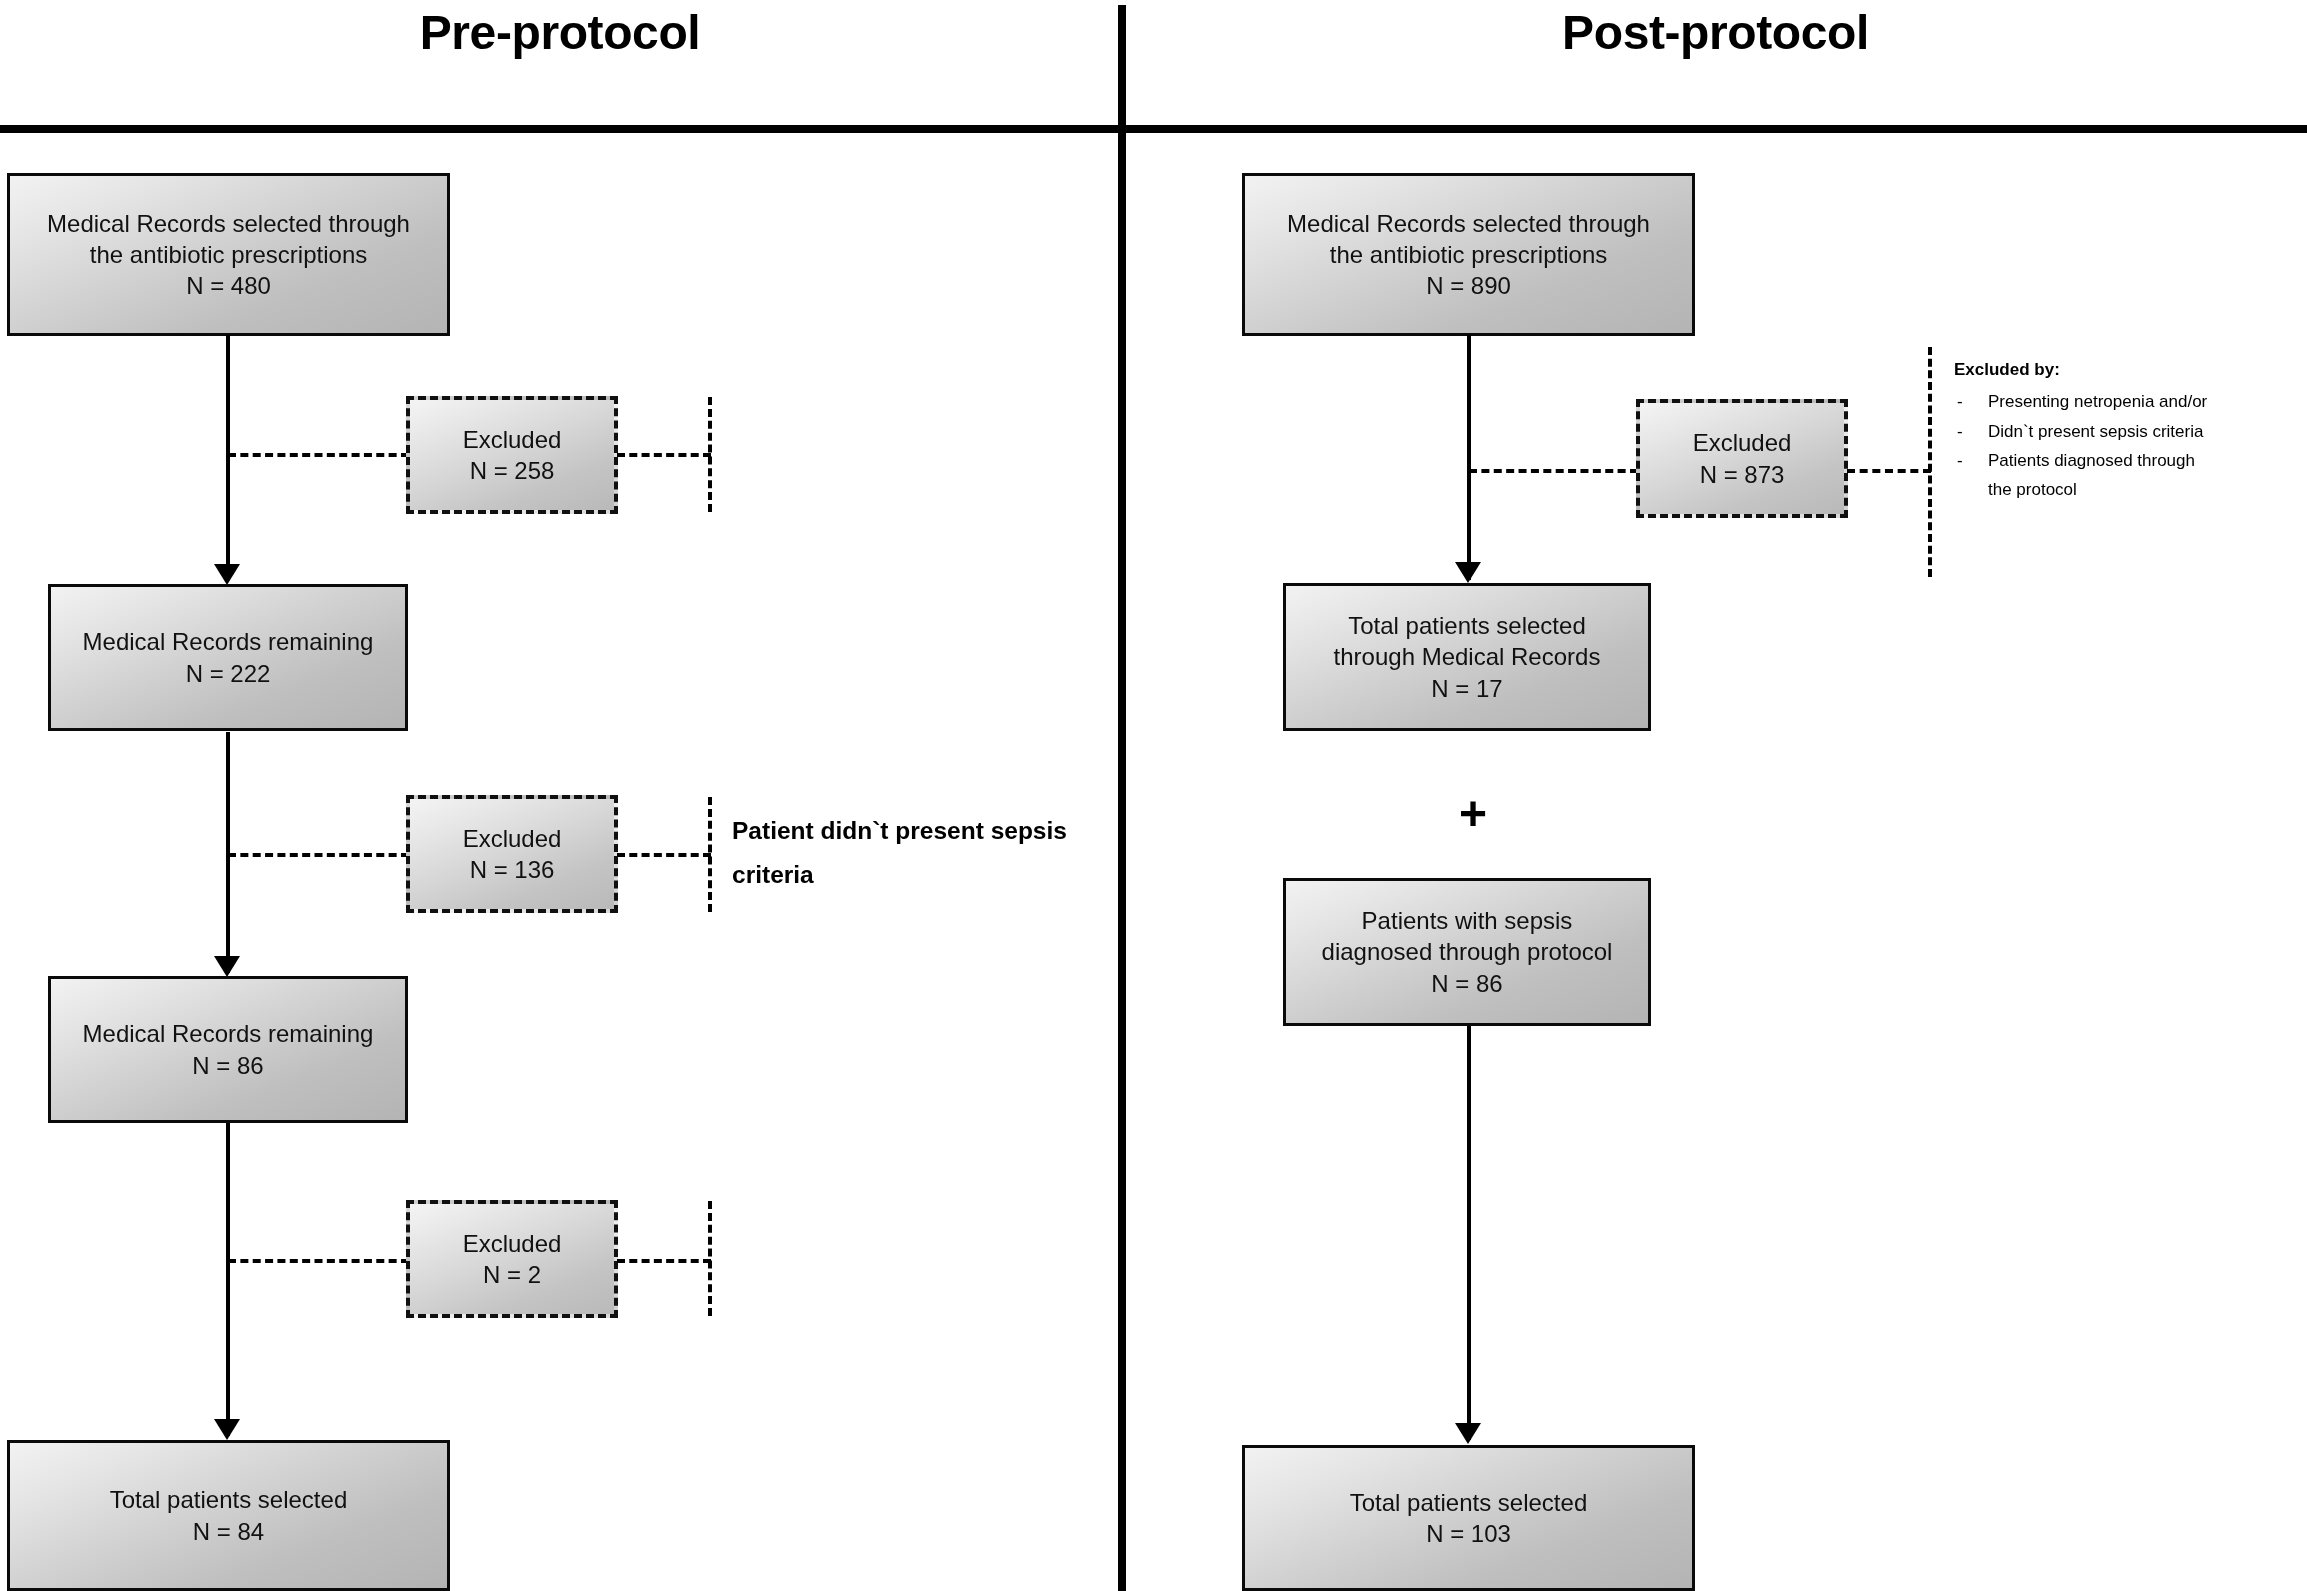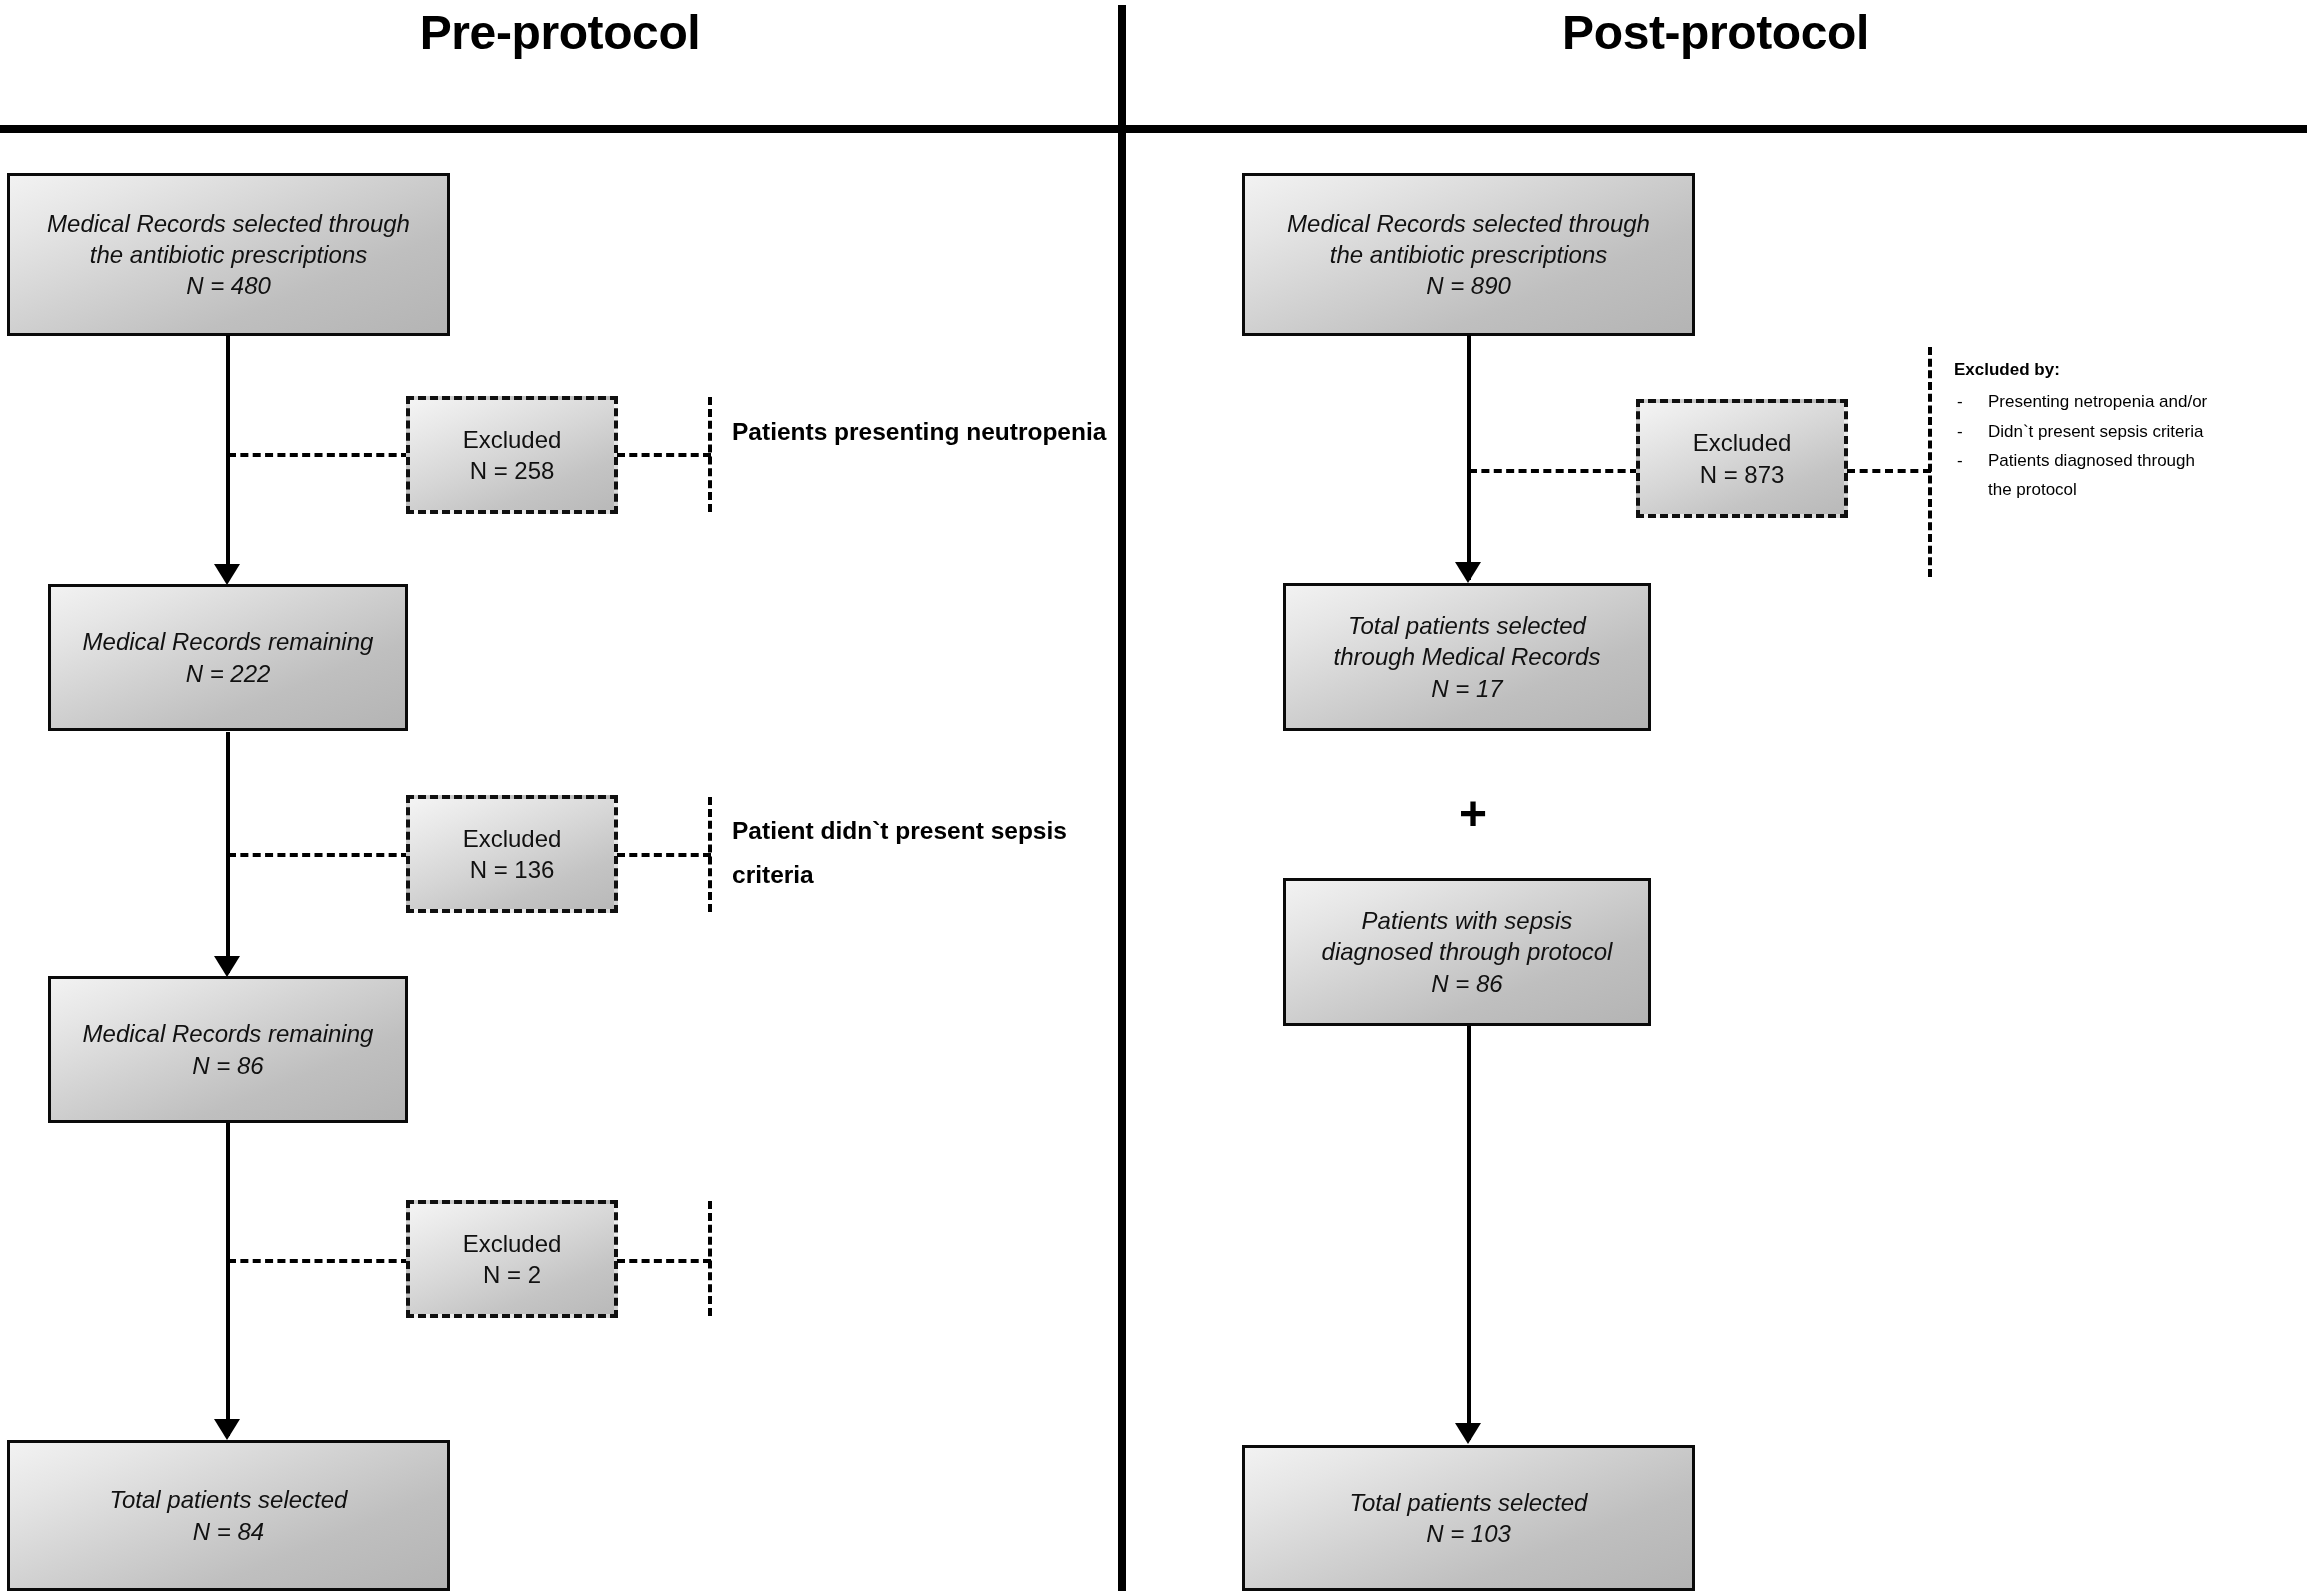--- a/index.html
+++ b/index.html
@@ -52,21 +52,21 @@
                 #bfbfbf 70%,
                 #b4b4b4 100%);
     display: flex;
     align-items: center;
     justify-content: center;
     text-align: center;
     color: #111111;
     font-size: 24px;
     line-height: 1.30;
   }
-  .box .txt { padding: 0 7.7px; font-style: italic; }
+  .box .txt { padding: 0 7.7px; }
 
   
   .box-dashed {
     position: absolute;
     box-sizing: border-box;
     border: 4.6px dashed #101010;
     background: linear-gradient(158deg,
                 #f4f4f4 0%,
                 #e8e8e8 20%,
                 #d6d6d6 48%,
@@ -182,21 +182,20 @@
   <div class="dash-h" style="left:228px; top:453px; width:181px;"></div>
   <div class="box-dashed" style="left:406px; top:396px; width:212px; height:118px;">
     <span class="txt">
       <span>Excluded</span><br>
       <span>N = 258</span>
     </span>
   </div>
   <div class="dash-h" style="left:617px; top:453px; width:94px;"></div>
   <div class="dash-v" style="left:708px; top:397px; height:115px;"></div>
   <div class="annot" style="left:732px; top:410px;">
-    <span class="annot-line">Patients presenting neutropenia</span>
   </div>
 
   <div class="box" style="left:48px; top:584px; width:360px; height:147px;">
     <span class="txt">
       <span>Medical Records remaining</span><br>
       <span>N = 222</span>
     </span>
   </div>
 
   <div class="vline" style="left:226px; top:732px; height:241px;"></div>

